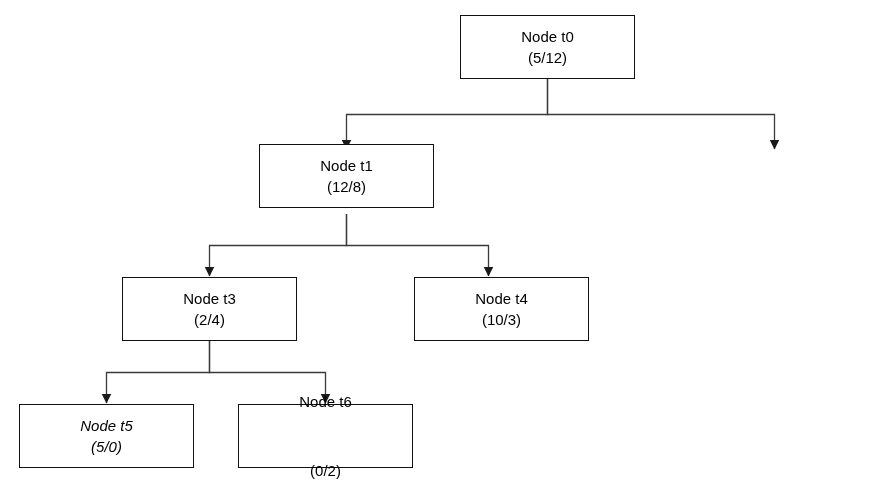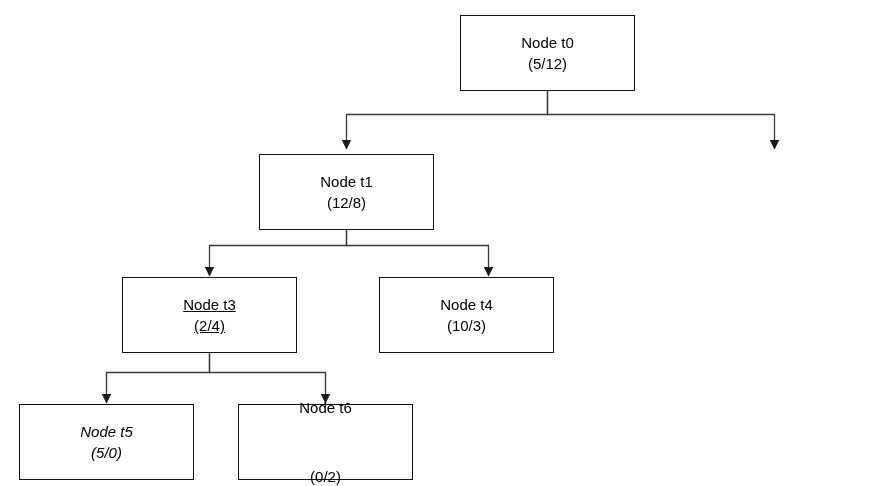--- a/index.html
+++ b/index.html
@@ -20,21 +20,21 @@
     left: 0;
     top: 0;
     width: 883px;
     height: 486px;
     pointer-events: none;
   }
   .node {
     position: absolute;
     box-sizing: border-box;
     width: 175px;
-    height: 76px;
+    height: 64px;
     background: #ffffff;
     border: 1.5px solid #111111;
     display: flex;
     flex-direction: column;
     align-items: center;
     justify-content: center;
     text-align: center;
     color: #000000;
     font-size: 15px;
     line-height: 21px;
@@ -63,32 +63,32 @@
         <path d="M209.5,341 V372.5 H106.5 V403" fill="none" stroke="#3a3a3a" stroke-width="1.3" marker-end="url(#arrowhead)"></path>
         <path d="M209.5,341 V372.5 H325.5 V403" fill="none" stroke="#3a3a3a" stroke-width="1.3" marker-end="url(#arrowhead)"></path>
       </g>
   </svg>
 
   <div class="node" id="node-t0" style="left:460px; top:15px;">
     <span class="label">Node t0</span>
     <span class="value">(5/12)</span>
   </div>
 
-  <div class="node" id="node-t1" style="left:259px; top:154px;">
+  <div class="node" id="node-t1" style="left:259px; top:144px;">
     <span class="label">Node t1</span>
     <span class="value">(12/8)</span>
   </div>
 
 
-  <div class="node" id="node-t3" style="left:122px; top:277px;text-decoration:underline;">
+  <div class="node" id="node-t3" style="left:122px; top:277px;">
     <span class="label">Node t3</span>
     <span class="value">(2/4)</span>
   </div>
 
-  <div class="node" id="node-t4" style="left:379px; top:277px;">
+  <div class="node" id="node-t4" style="left:414px; top:277px;">
     <span class="label">Node t4</span>
     <span class="value">(10/3)</span>
   </div>
 
   <div class="node" id="node-t5" style="left:19px; top:404px;font-style:italic;">
     <span class="label">Node t5</span>
     <span class="value">(5/0)</span>
   </div>
 
   <div class="node" id="node-t6" style="left:238px; top:404px;gap:48px;">

